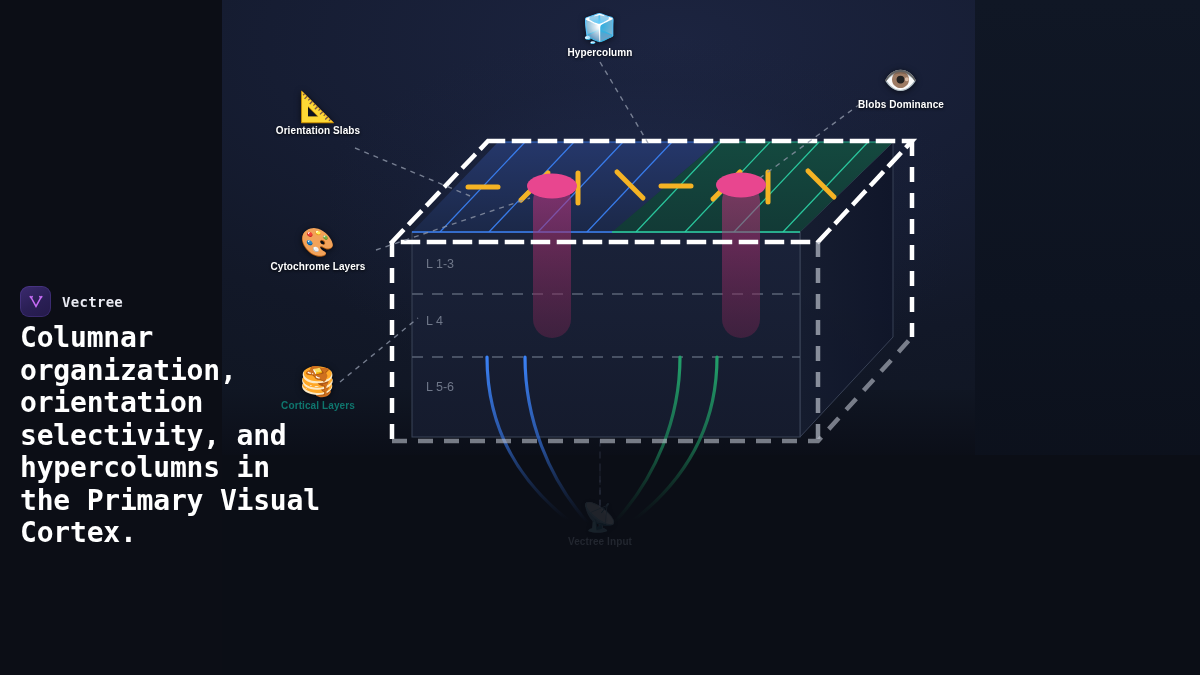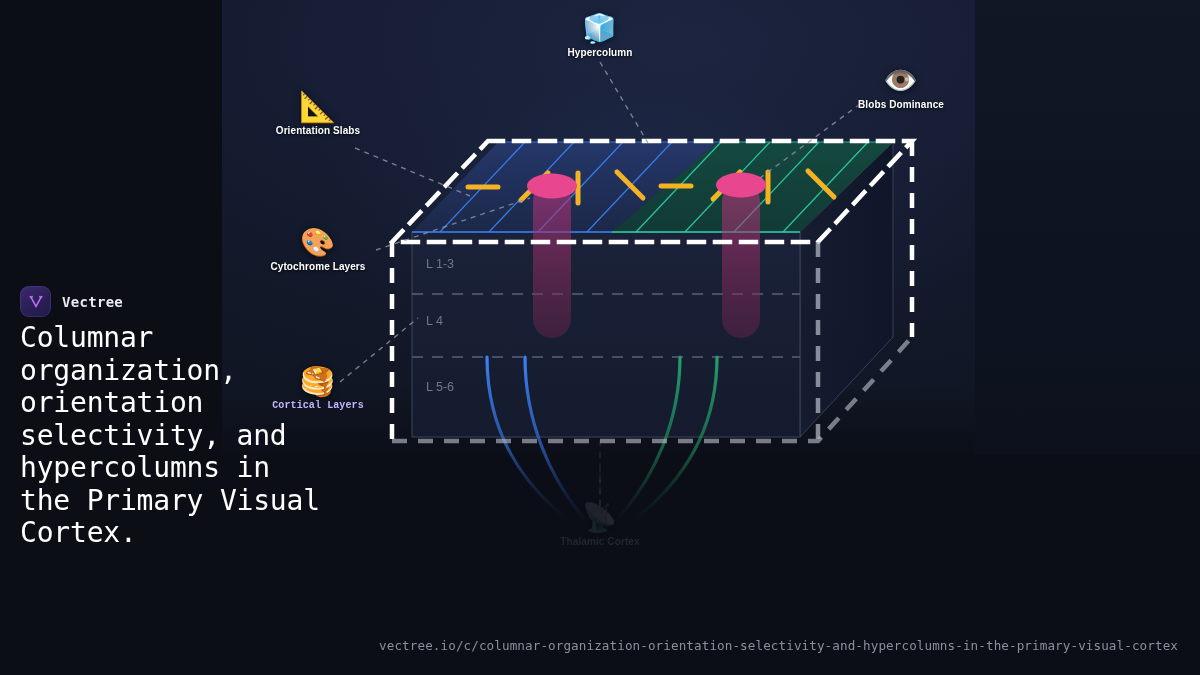--- a/index.html
+++ b/index.html
@@ -50,21 +50,21 @@
     box-shadow:0 0 0 1px rgba(150,110,255,.18) inset;
   }
   .brand-name {
     color:#e9eaf2; font-family:"DejaVu Sans Mono", monospace;
     font-size:14px; font-weight:700; letter-spacing:.3px;
   }
   .headline {
     position:absolute; left:20px; top:322px; width:300px;
     color:#ffffff;
     font-family:"DejaVu Sans Mono", monospace;
-    font-size:28px; line-height:32.5px; font-weight:400;
+    font-size:28px; line-height:32.5px; font-weight:700;
     letter-spacing:-.2px;
     white-space:pre-wrap;
     z-index:44;
   }
 
   
   .url {
     position:absolute; right:22px; bottom:22px;
     color:#8a8f9e; font-family:"DejaVu Sans Mono", monospace;
     font-size:12.6px; letter-spacing:.1px; z-index:35;
@@ -75,21 +75,21 @@
 
   
   .callout { position:absolute; z-index:30; text-align:center; }
   .callout .emoji { font-size:28px; line-height:30px; display:block; filter:drop-shadow(0 1px 3px rgba(0,0,0,.6)); }
   .callout .lbl {
     display:block; margin-top:3px;
     color:#ffffff; font-size:10px; font-weight:700; letter-spacing:.1px;
     text-shadow:0 1px 3px rgba(0,0,0,.85);
     white-space:nowrap;
   }
-  .callout.dim .lbl { color:#c4b5fd; text-shadow:none;font-family:Liberation Mono, monospace; }
+  .callout.dim .lbl { color:#0f766e; text-shadow:none; }
   .callout.faint .emoji { opacity:.10; }
   .callout.faint .lbl { color:#22262f; text-shadow:none; }
 
   #c-hypercolumn { left:533px; top:14px; width:134px; }
   #c-ocular      { left:841px; top:66px; width:120px; }
   #c-orientation { left:258px; top:92px; width:120px; }
   #c-cytochrome  { left:258px; top:228px; width:120px; }
   #c-cortical    { left:258px; top:367px; width:120px; }
   #c-thalamic    { left:548px; top:503px; width:104px; }
 
@@ -257,35 +257,34 @@
     <span class="lbl">Cytochrome Layers</span>
   </div>
 
   <div class="callout dim" id="c-cortical">
     <span class="emoji">🥞</span>
     <span class="lbl">Cortical Layers</span>
   </div>
 
   <div class="callout faint" id="c-thalamic">
     <span class="emoji">📡</span>
-    <span class="lbl">Thalamic Cortex</span>
+    <span class="lbl">Vectree Input</span>
   </div>
 
   <div class="left-panel"></div>
 
   <div class="brand">
     <span class="brand-logo">
       <svg width="20" height="20" viewBox="0 0 20 20" aria-hidden="true">
         <g stroke="#c56bf5" stroke-width="1.5" stroke-linecap="round" fill="none">
           <path d="M5.2 5.6 L10 14.4 L14.8 5.6"></path>
           <path d="M4.2 4.6 L5.2 5.6 M6.2 4.6 L5.2 5.6"></path>
           <path d="M13.8 4.6 L14.8 5.6 M15.8 4.6 L14.8 5.6"></path>
         </g>
       </svg>
     </span>
     <span class="brand-name">Vectree</span>
   </div>
 
   <div class="headline">Columnar organization, orientation selectivity, and hypercolumns in the Primary Visual Cortex.</div>
 
-  <div class="url">vectree.io/c/columnar-organization-orientation-selectivity-and-hypercolumns-in-the-primary-visual-cortex</div>
 
 </div>
 
 </body></html>

